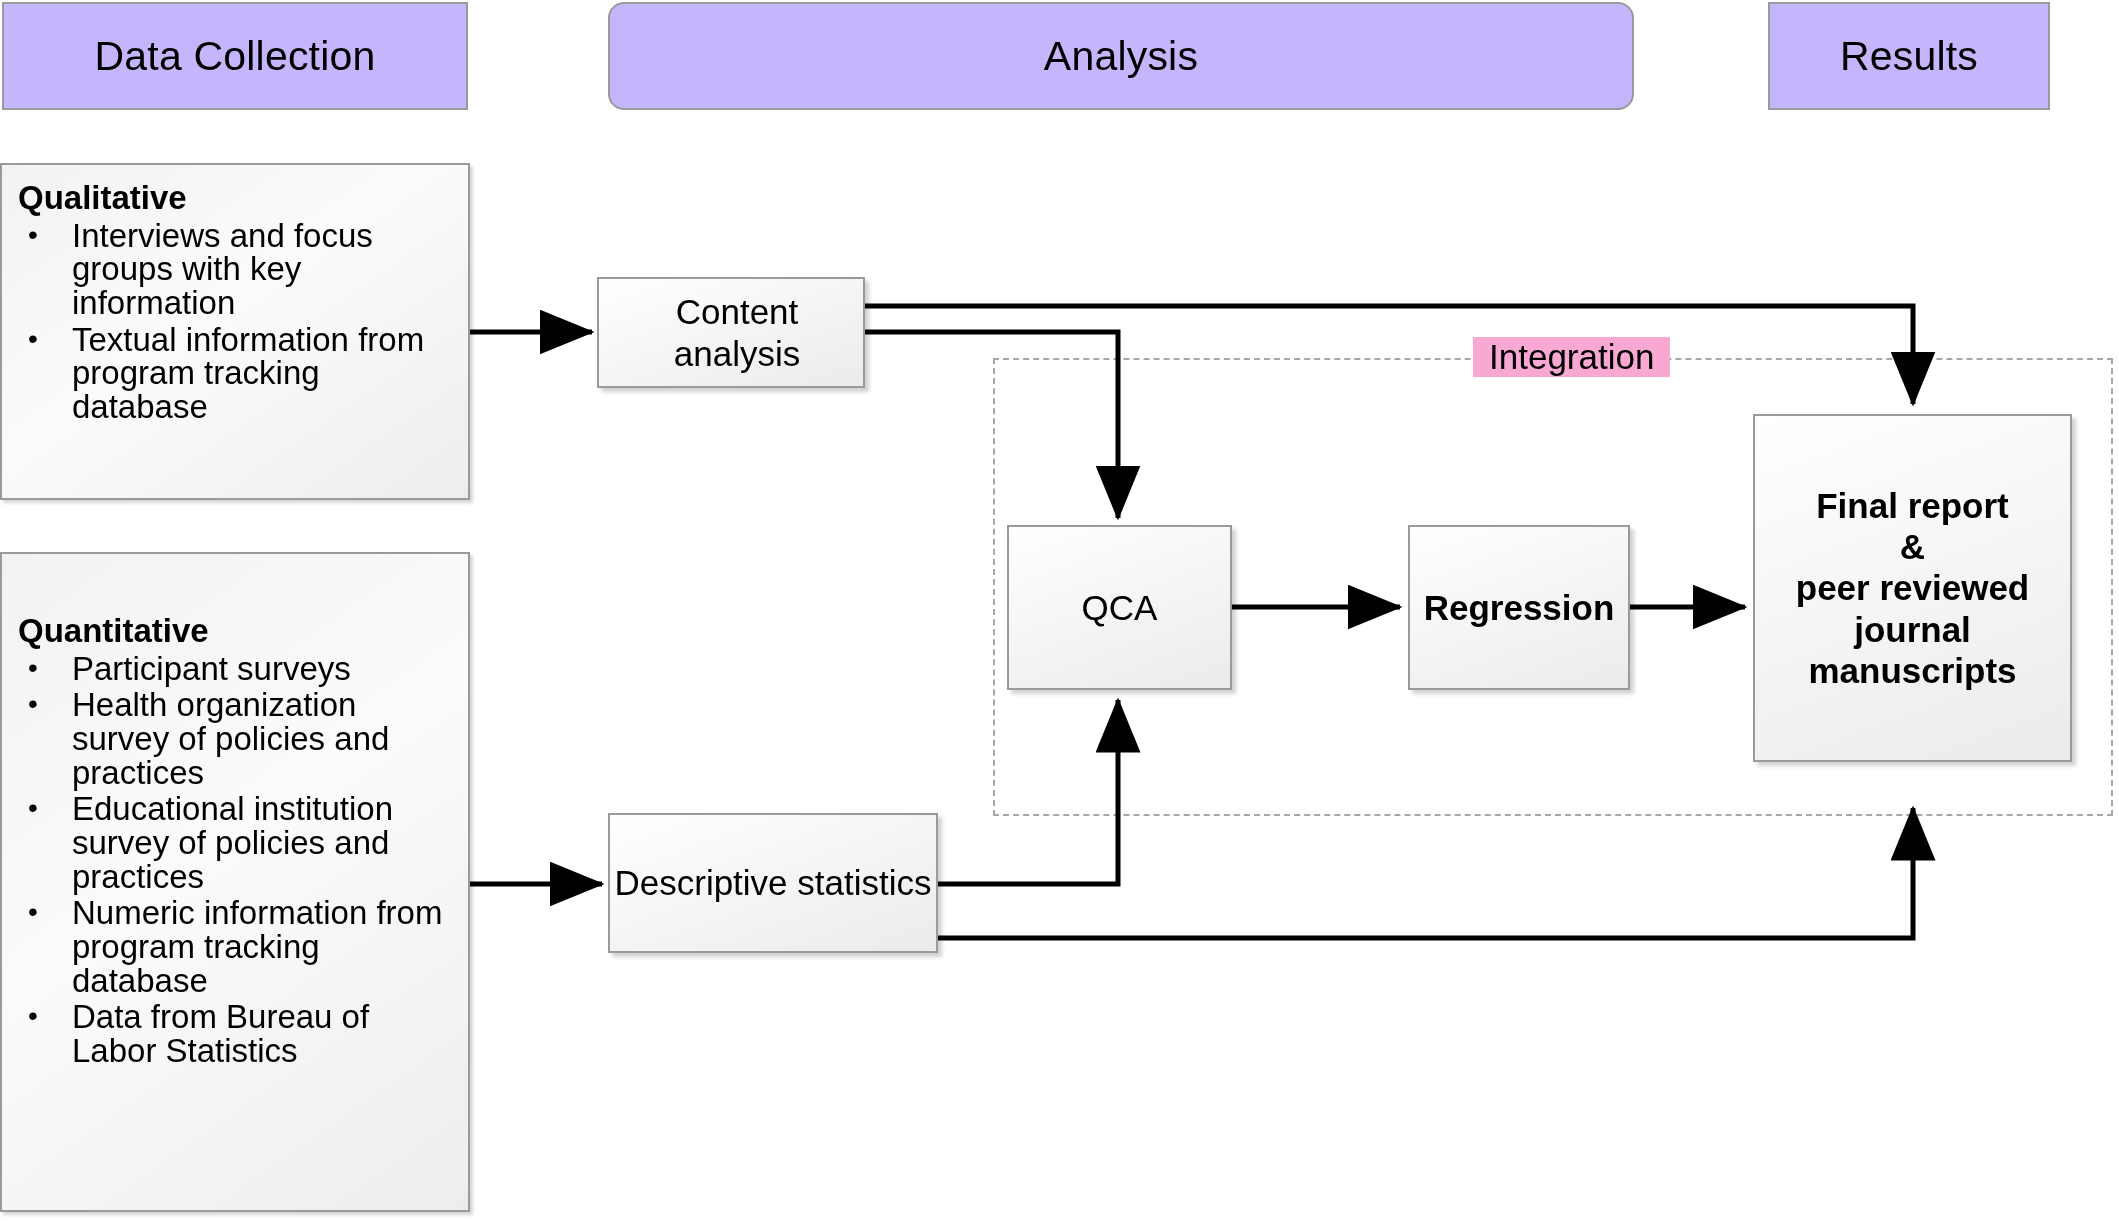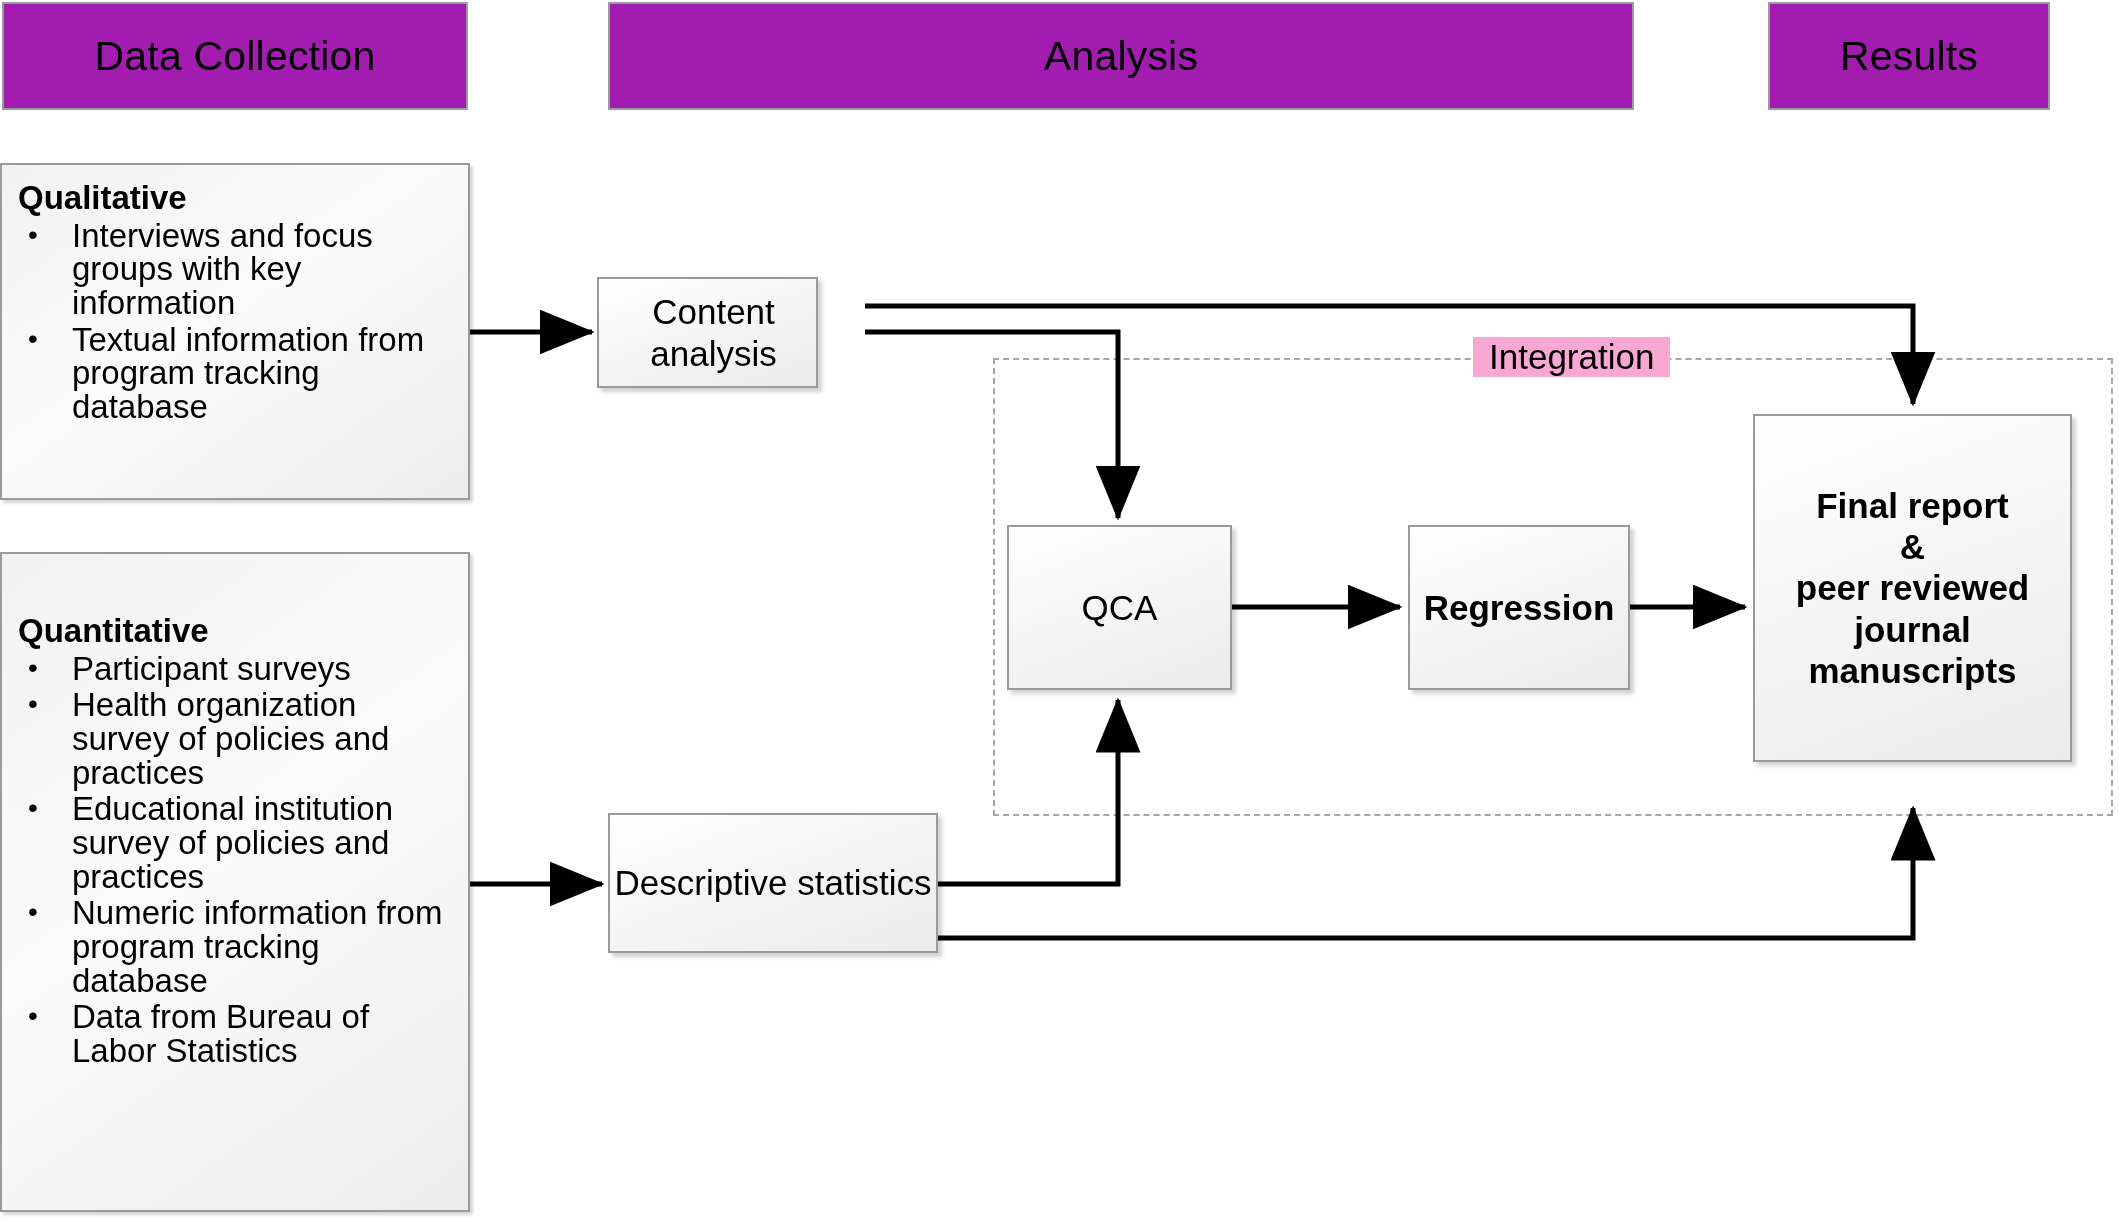--- a/index.html
+++ b/index.html
@@ -12,21 +12,21 @@
     width: 2119px;
     height: 1221px;
     background: #ffffff;
     font-family: "Liberation Sans", sans-serif;
     overflow: hidden;
   }
   
   .header-box {
     position: absolute;
     box-sizing: border-box;
-    background: #a21caf;
+    background: #c4b5fd;
     border: 2px solid #9a9a9a;
     display: flex;
     align-items: center;
     justify-content: center;
     color: #000000;
     font-size: 41px;
     font-weight: 400;
     letter-spacing: .2px;
   }
   
@@ -112,21 +112,21 @@
   }
 </style>
 </head>
 <body>
 
 <div id="canvas">
 
   <div class="header-box" style="left:2px;  top:2px;   width:466px;  height:108px;">
     <span>Data Collection</span>
   </div>
-  <div class="header-box" style="left:608px; top:2px;  width:1026px; height:108px;">
+  <div class="header-box" style="left:608px; top:2px;  width:1026px; height:108px;border-radius:16px;">
     <span>Analysis</span>
   </div>
   <div class="header-box" style="left:1768px; top:2px; width:282px; height:108px;">
     <span>Results</span>
   </div>
 
   <div class="panel" style="left:0px; top:163px; width:470px; height:337px;">
     <div class="panel-title">Qualitative</div>
     <ul class="panel-list">
       <li>
@@ -186,21 +186,21 @@
 
     <path d="M938,884 L1118,884 L1118,700" stroke="#000000" stroke-width="5" fill="none" marker-end="url(#ah)"></path>
 
     <path d="M938,938 L1913,938 L1913,808" stroke="#000000" stroke-width="5" fill="none" marker-end="url(#ah)"></path>
 
     <path d="M1232,607 L1400,607" stroke="#000000" stroke-width="5" fill="none" marker-end="url(#ah)"></path>
 
     <path d="M1630,607 L1745,607" stroke="#000000" stroke-width="5" fill="none" marker-end="url(#ah)"></path>
   </svg>
 
-  <div class="proc" style="left:597px; top:277px; width:221px; height:111px;padding-left:12px;">
+  <div class="proc" style="left:597px; top:277px; width:268px; height:111px;padding-left:12px;">
     <span>Content  analysis</span>
   </div>
 
   <div class="proc" style="left:608px; top:813px; width:330px; height:140px;">
     <span>Descriptive statistics</span>
   </div>
 
   <div class="proc" style="left:1007px; top:525px; width:225px; height:165px;">
     <span>QCA</span>
   </div>

